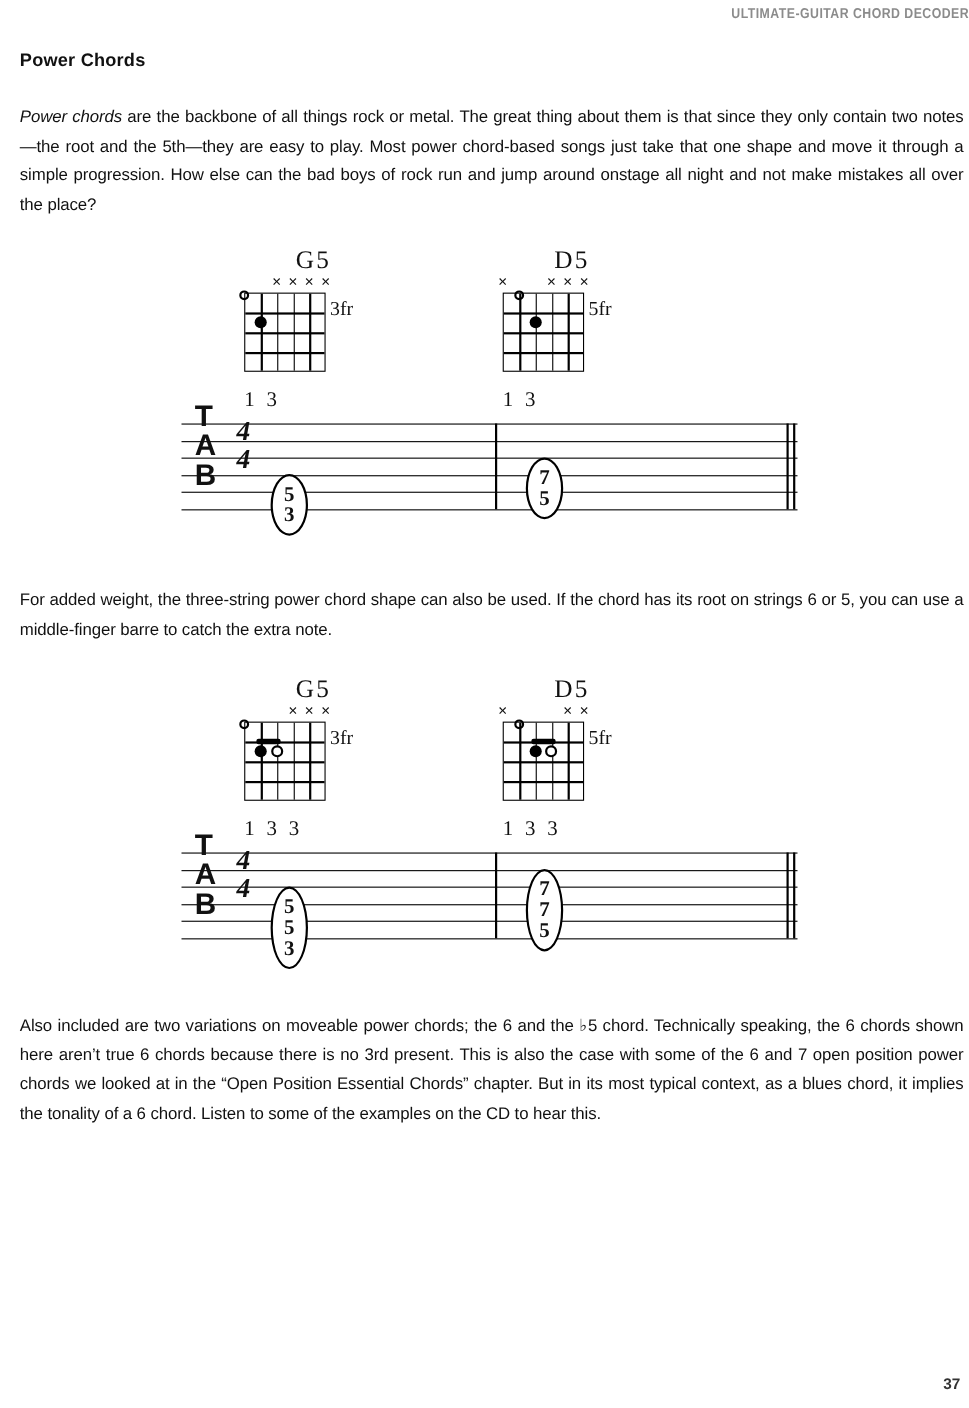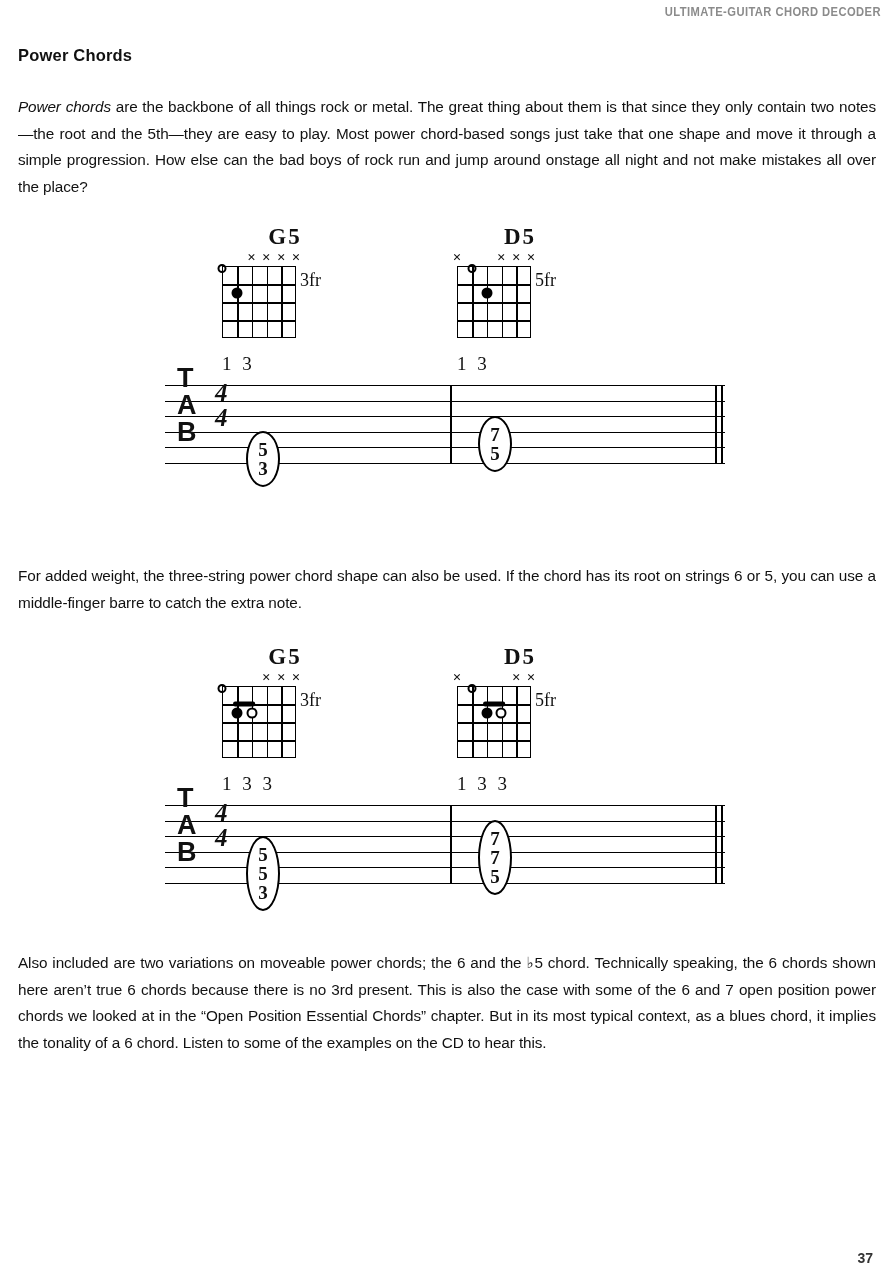--- a/index.html
+++ b/index.html
@@ -70,21 +70,20 @@
     width: 150px;
   }
   .chord-name {
     text-align: center;
     font-family: "Liberation Serif", serif;
     font-size: 23px;
     letter-spacing: 2px;
     height: 26px;
     line-height: 26px;
     padding-left: 4px;
-    font-weight: bold;
   }
   .grid-wrap {
     position: relative;
     height: 100px;
   }
   .markers {
     position: absolute;
     top: 0px; left: 0px;
     width: 100%;
     height: 17px;
@@ -330,21 +329,21 @@
       <div class="chord-stack" style="left: 98px; top: 68px; height: 52px; width: 30px;">
         <span>5</span>
         <span>3</span>
       </div>
       <div class="chord-stack" style="left: 330px; top: 52.5px; height: 52px; width: 30px;">
         <span>7</span>
         <span>5</span>
       </div>
     </div>
 
-  <p class="body-text" style="margin-top:88px;">For added weight, the three-string power chord shape can also be used. If the chord has its root on strings 6 or 5, you can use a middle-finger barre to catch the extra note.</p>
+  <p class="body-text" style="margin-top:58px;">For added weight, the three-string power chord shape can also be used. If the chord has its root on strings 6 or 5, you can use a middle-finger barre to catch the extra note.</p>
 
   <div class="chord-row" id="chord-row-2" style="margin-top:28px;">
       <div class="chord-dia" style="left: 190px;">
         <div class="chord-name">G5</div>
         <div class="grid-wrap">
           <div class="markers">
             <div class="mk circ" style="left: 14px; margin-left: 0px;"></div>
             <div class="mk" style="left: 58.4px;">×</div>
             <div class="mk" style="left: 73.2px;">×</div>
             <div class="mk" style="left: 88px;">×</div>

